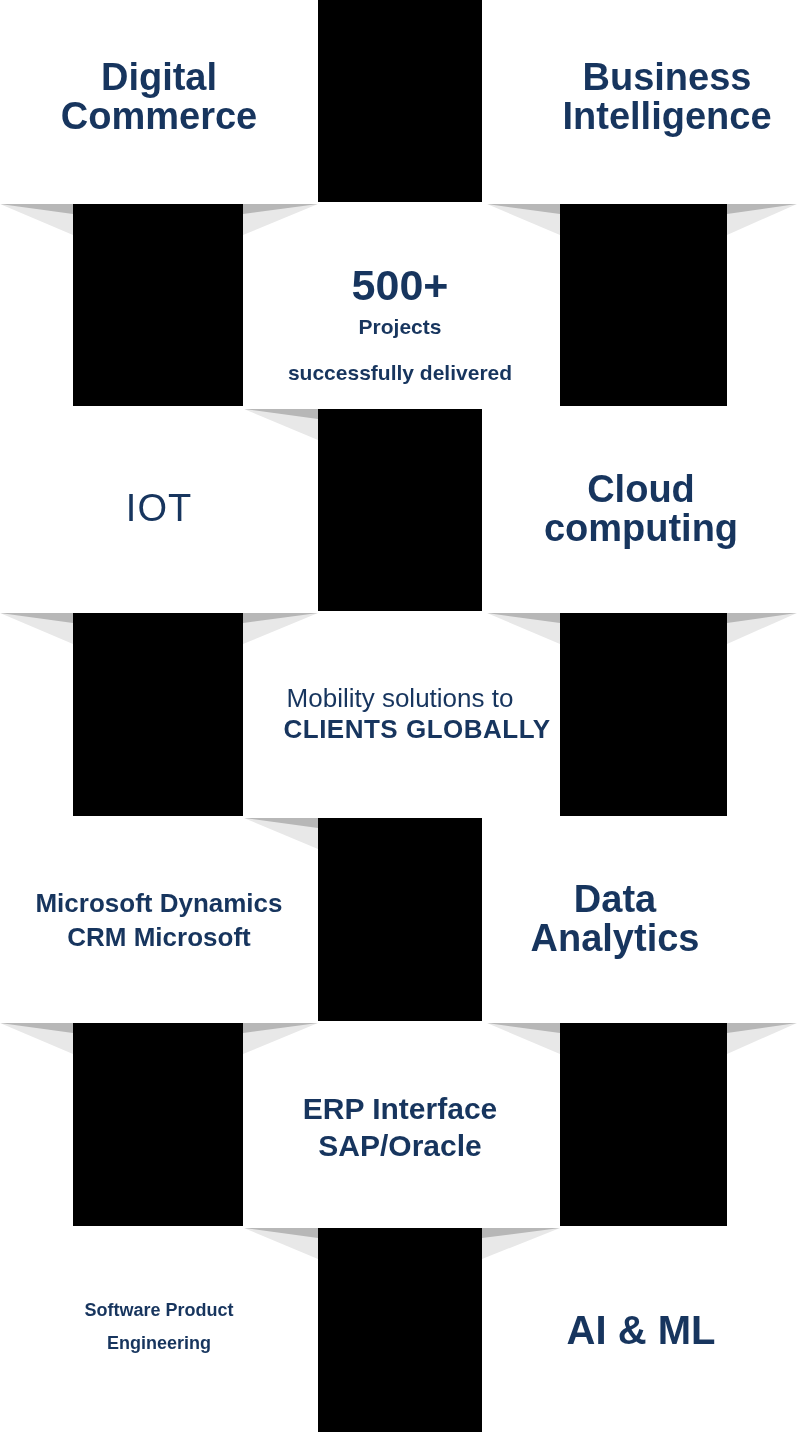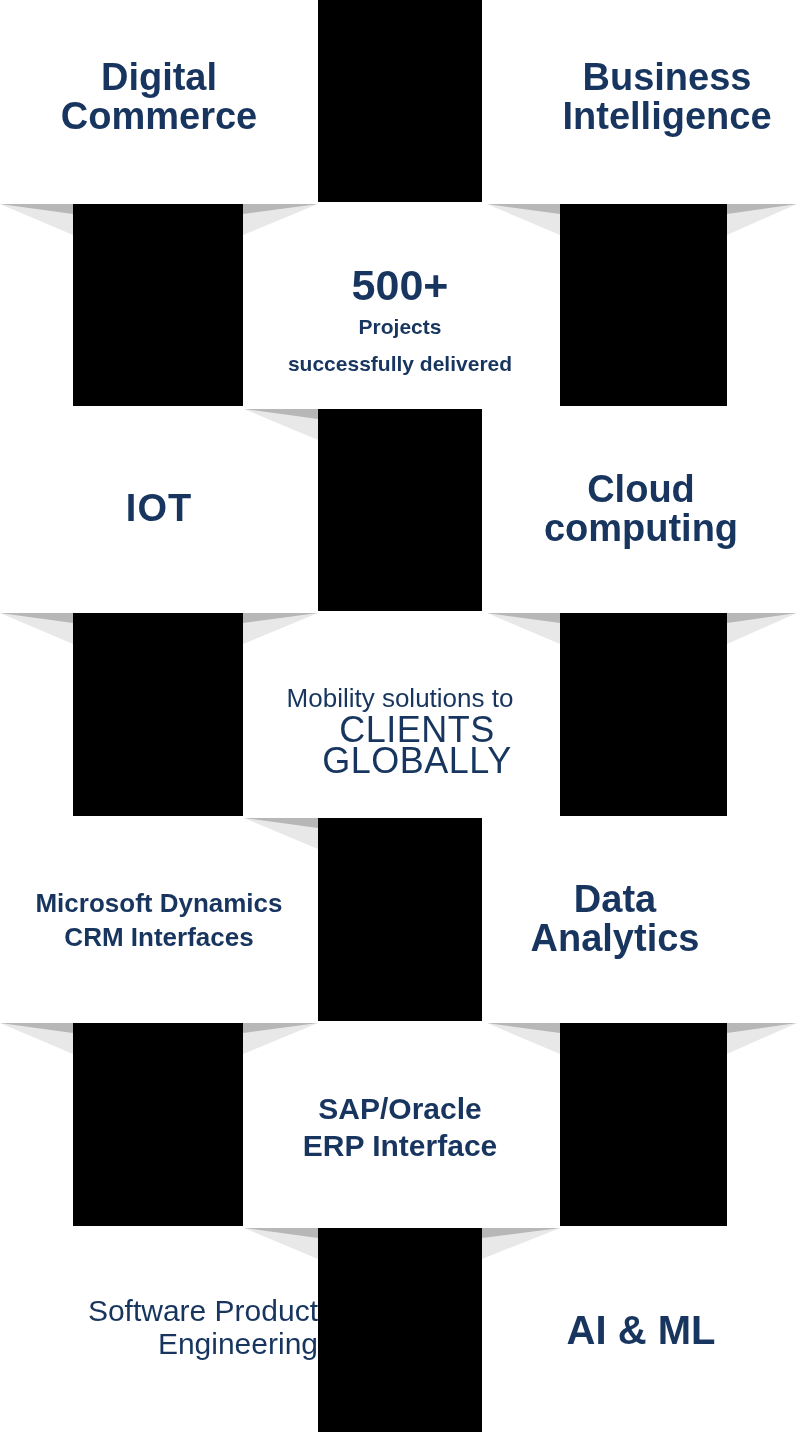--- a/index.html
+++ b/index.html
@@ -13,28 +13,28 @@
   }
   .tile{position:absolute;background:var(--block,#000);}
   .wing{position:absolute;height:31px;background:var(--wing-light,#E8E8E8);}
   .wl{clip-path:polygon(0 0,100% 0,100% 100%);}
   .wr{clip-path:polygon(0 0,100% 0,0 100%);}
   .wing i{position:absolute;left:0;top:0;width:100%;height:10px;display:block;background:var(--wing-dark,#B7B7B7);}
   .wl i{clip-path:polygon(0 0,100% 0,100% 100%);}
   .wr i{clip-path:polygon(0 0,100% 0,0 100%);}
   .cell{position:absolute;text-align:center;}
   .t-lg{font-size:38px;font-weight:700;line-height:39px;letter-spacing:0px;}
-  .t-iot{font-size:38px;font-weight:700;line-height:40px;letter-spacing:1px;}
+  .t-iot{font-size:38px;font-weight:400;line-height:40px;letter-spacing:1px;}
   .t-stat-num{font-size:43px;font-weight:800;line-height:46px;}
   .t-stat-sub{font-size:21px;font-weight:600;line-height:24px;}
   .t-md{font-size:26px;font-weight:500;line-height:31px;}
-  .t-md-b{font-size:36px;font-weight:400;line-height:31px;letter-spacing:0.5px;padding-left:34px;}
+  .t-md-b{font-size:26px;font-weight:700;line-height:31px;letter-spacing:0.5px;padding-left:34px;}
   .t-sm{font-size:26px;font-weight:600;line-height:34px;}
   .t-sap{font-size:30px;font-weight:600;line-height:37px;}
-  .t-sw{font-size:30px;font-weight:400;line-height:33px;text-align:right;}
+  .t-sw{font-size:18px;font-weight:700;line-height:33px;}
   .t-ai{font-size:40px;font-weight:600;line-height:44px;}
 </style>
 </head>
 <body>
 
 <div class="board">
 
   <div class="tile" style="left:318px;top:0;width:164px;height:202px"></div>
   <div class="tile" style="left:73px;top:204px;width:170px;height:202px"></div>
   <div class="tile" style="left:560px;top:204px;width:167px;height:202px"></div>
@@ -104,45 +104,45 @@
     <div>Digital</div>
     <div>Commerce</div>
   </div>
   <div class="cell t-lg" style="left:508px;top:58px;width:318px">
     <div>Business</div>
     <div>Intelligence</div>
   </div>
 
   <div class="cell t-stat-num" style="left:243px;top:262px;width:314px">500+</div>
   <div class="cell t-stat-sub" style="left:243px;top:315px;width:314px">Projects</div>
-  <div class="cell t-stat-sub" style="left:243px;top:352px;width:314px">successfully delivered</div>
+  <div class="cell t-stat-sub" style="left:243px;top:361px;width:314px">successfully delivered</div>
 
   <div class="cell t-iot" style="left:0;top:488px;width:318px">IOT</div>
   <div class="cell t-lg" style="left:482px;top:470px;width:318px">
     <div>Cloud</div>
     <div>computing</div>
   </div>
 
   <div class="cell" style="left:243px;top:683px;width:314px">
     <div class="t-md">Mobility solutions to</div>
     <div class="t-md-b">CLIENTS GLOBALLY</div>
   </div>
 
   <div class="cell t-sm" style="left:0;top:886px;width:318px">
     <div>Microsoft Dynamics</div>
-    <div>CRM Interfaces</div>
+    <div>CRM Microsoft</div>
   </div>
   <div class="cell t-lg" style="left:456px;top:880px;width:318px">
     <div>Data</div>
     <div>Analytics</div>
   </div>
 
   <div class="cell t-sap" style="left:243px;top:1090px;width:314px">
+    <div>ERP Interface</div>
     <div>SAP/Oracle</div>
-    <div>ERP Interface</div>
   </div>
 
   <div class="cell t-sw" style="left:0;top:1294px;width:318px">
     <div>Software Product</div>
     <div>Engineering</div>
   </div>
   <div class="cell t-ai" style="left:482px;top:1308px;width:318px">AI &amp; ML</div>
 
 </div>
 

